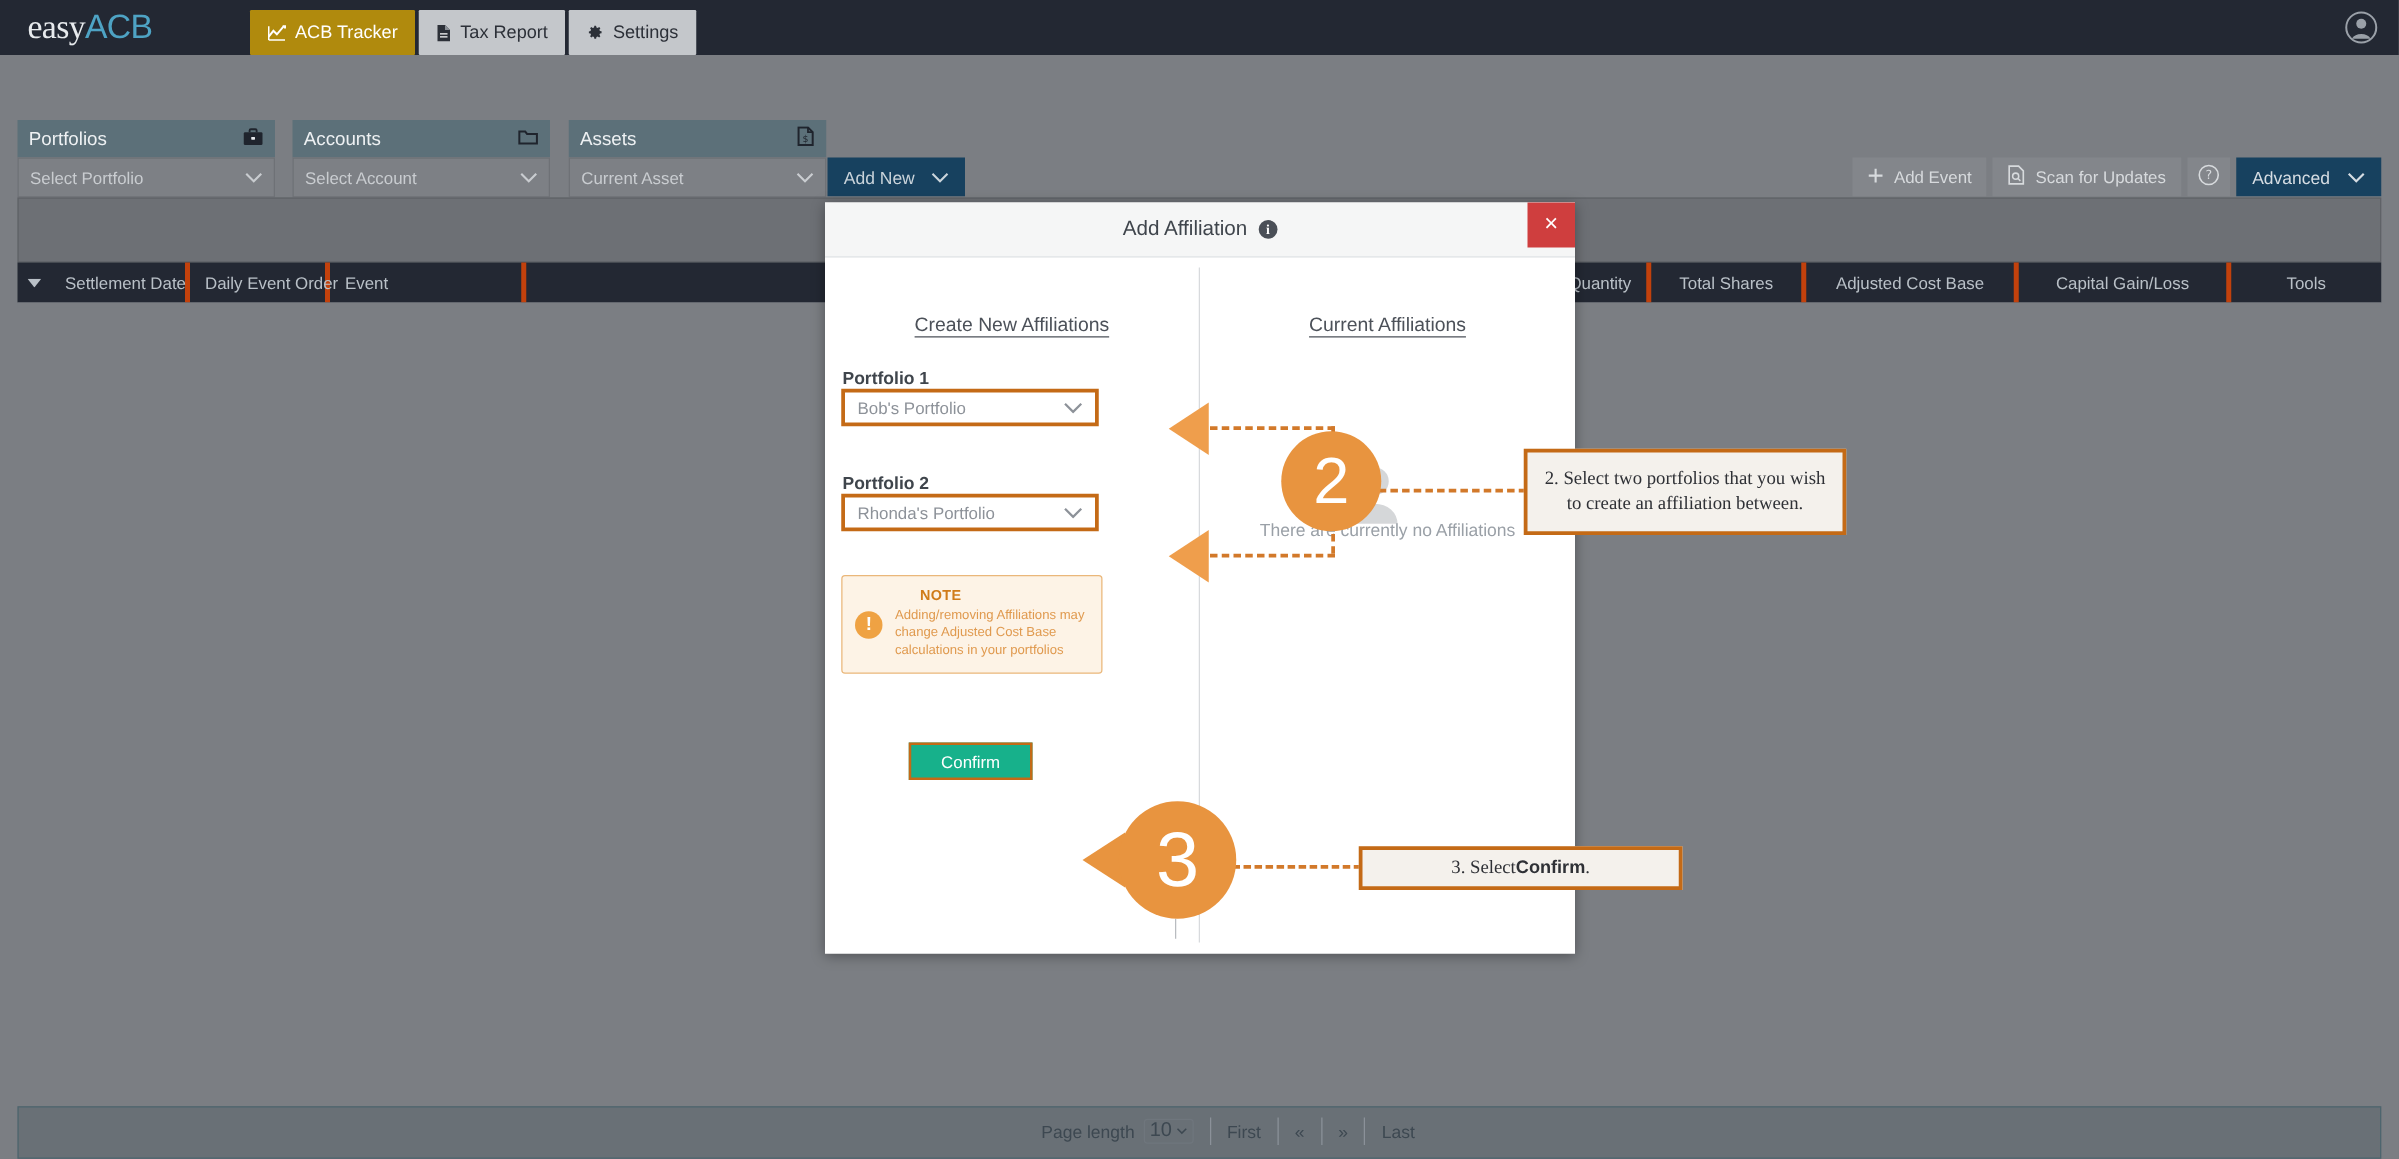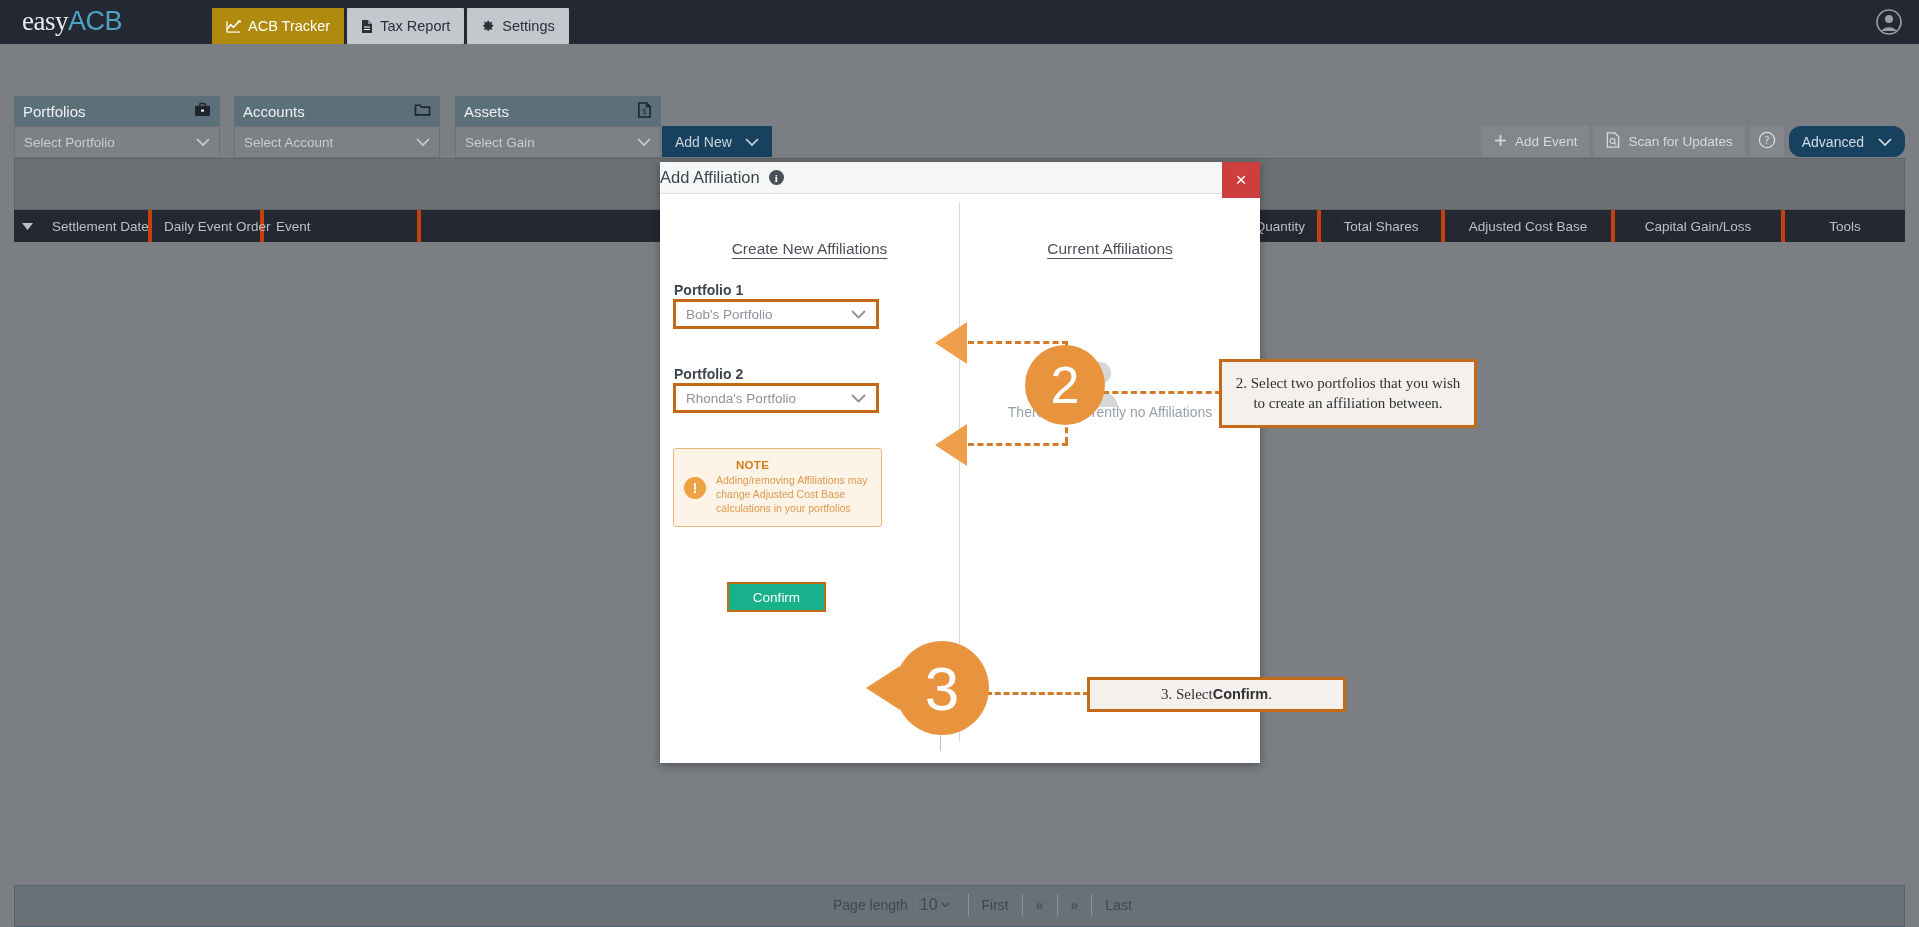--- a/index.html
+++ b/index.html
@@ -15,21 +15,21 @@
     position: absolute; top: 0; left: 0; width: 1919px; height: 44px;
     background: #232833;
     display: flex; align-items: flex-end;
   }
   #logo {
     position: absolute; left: 22px; top: 6px;
     font-size: 27px; font-weight: 400; letter-spacing: -0.5px;
   }
   #logo .easy { color: #e7eaed; font-family: Liberation Serif, serif; }
   #logo .acb  { color: #4ea3c4; text-align: right; }
-  #navtabs { position: absolute; left: 200px; top: 8px; display: flex; gap: 3px; margin-left: 12px; }
+  #navtabs { position: absolute; left: 200px; top: 8px; display: flex; gap: 3px; }
   .navtab {
     height: 36px; padding: 0 14px;
     display: flex; align-items: center; gap: 7px;
     font-size: 14.5px; color: #2c3038;
     background: #c4c7cb; cursor: pointer;
     border-radius: 1px;
   }
   .navtab.active { background: #b08a0d; color: #ffffff; }
   .navtab svg { display:block; }
   #tabpointer {
@@ -80,21 +80,21 @@
     position: absolute; top: 126px; right: 14px; height: 31px;
     display: flex; align-items: center; gap: 5px;
   }
   .toolbtn {
     height: 31px; padding: 0 12px; background: #83868b; color: #d7dadd;
     display: flex; align-items: center; gap: 8px; font-size: 13.5px; cursor: pointer;
   }
   .toolbtn.help { padding: 0 8px; }
   #advancedBtn {
     height: 31px; padding: 0 13px; background: #17415f; color: #d6dde3;
-    display: flex; align-items: center; gap: 14px; font-size: 14px; cursor: pointer; border-radius: 12px;
+    display: flex; align-items: center; gap: 14px; font-size: 14px; cursor: pointer;
   }
 
   
   #tablePanel {
     position: absolute; top: 158px; left: 14px; width: 1891px; height: 52px;
     background: #6d7075; border: 1px solid #5f6267;
   }
   #tableHeader {
     position: absolute; top: 210px; left: 14px; width: 1891px; height: 32px;
     background: #232833; display: flex; align-items: stretch;
@@ -128,22 +128,22 @@
     font-size: 16px; color: #3d4851; background: transparent;
     display:flex; align-items:center; gap:3px; cursor:pointer;
   }
 
   
   #modal {
     position: absolute; left: 660px; top: 162px; width: 600px; height: 601px;
     background: #ffffff; box-shadow: 0 2px 10px rgba(0,0,0,.35);
   }
   #modalHeader {
-    height: 32px; background: #f5f6f6; border-bottom: 1px solid #dfe3e6;
-    display: flex; align-items: center; justify-content: flex-start; position: relative;
+    height: 44px; background: #f5f6f6; border-bottom: 1px solid #dfe3e6;
+    display: flex; align-items: center; justify-content: center; position: relative;
   }
   #modalTitle { font-size: 16.5px; color: #3f454c; }
   #infoIcon {
     width: 15px; height: 15px; border-radius: 50%; background: #4a4f57;
     color: #fff; font-size: 11px; font-weight: bold;
     display: inline-flex; align-items: center; justify-content: center;
     margin-left: 9px; font-family: "Liberation Serif", serif; cursor: pointer;
   }
   #closeBtn {
     position: absolute; right: 0; top: 0; width: 38px; height: 36px;
@@ -338,21 +338,21 @@
     <span>Assets</span>
     <span>
       <svg width="15" height="16" viewBox="0 0 14 17">
           <path d="M1 1h8l4 4v11H1z" fill="none" stroke="#1f242d" stroke-width="1.7"></path>
           <path d="M9 1v4h4" fill="none" stroke="#1f242d" stroke-width="1.5"></path>
           <text x="7" y="13" font-size="8" fill="#1f242d" text-anchor="middle" font-family="DejaVu Sans">$</text>
         </svg>
     </span>
   </div>
   <div class="selbox">
-    <span>Select Gain</span>
+    <span>Current Asset</span>
     <span>
       <svg width="14" height="9" viewBox="0 0 14 9">
           <polyline points="1,1 7,7 13,1" fill="none" stroke="#c9ccd0" stroke-width="1.7"></polyline>
         </svg>
     </span>
   </div>
 </div>
 
 <div id="addNewBtn">
   <span>Add New</span>

